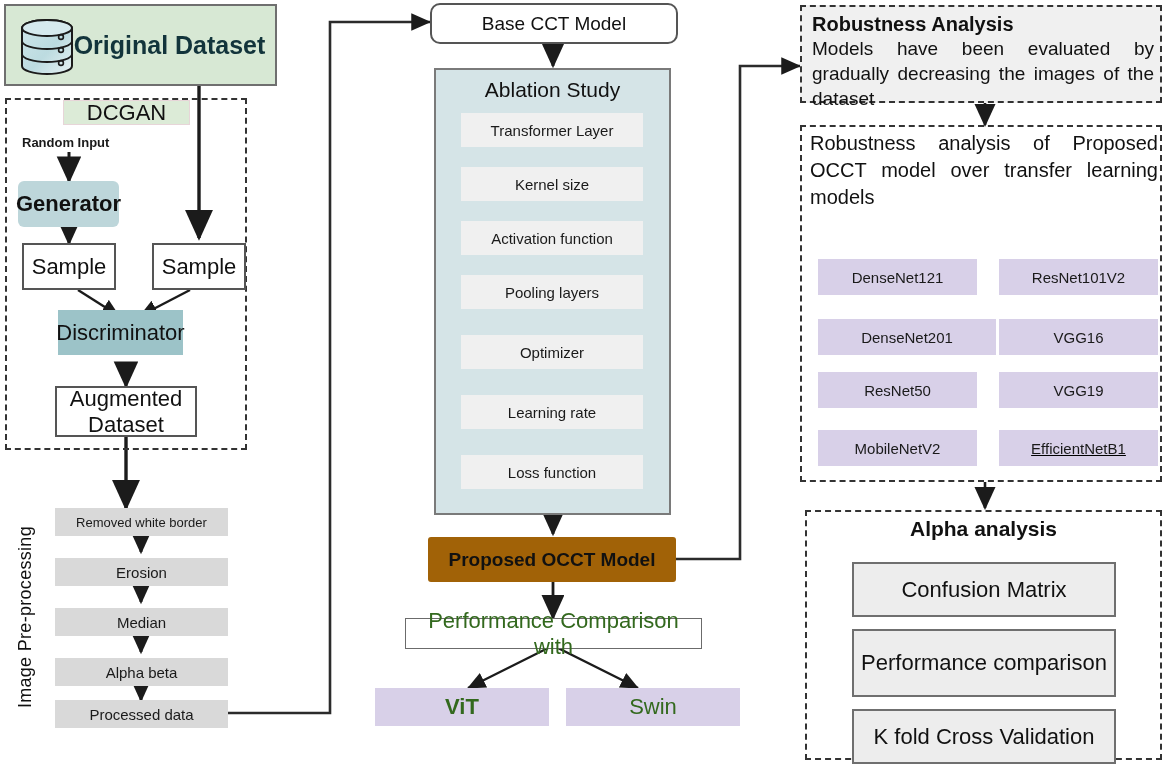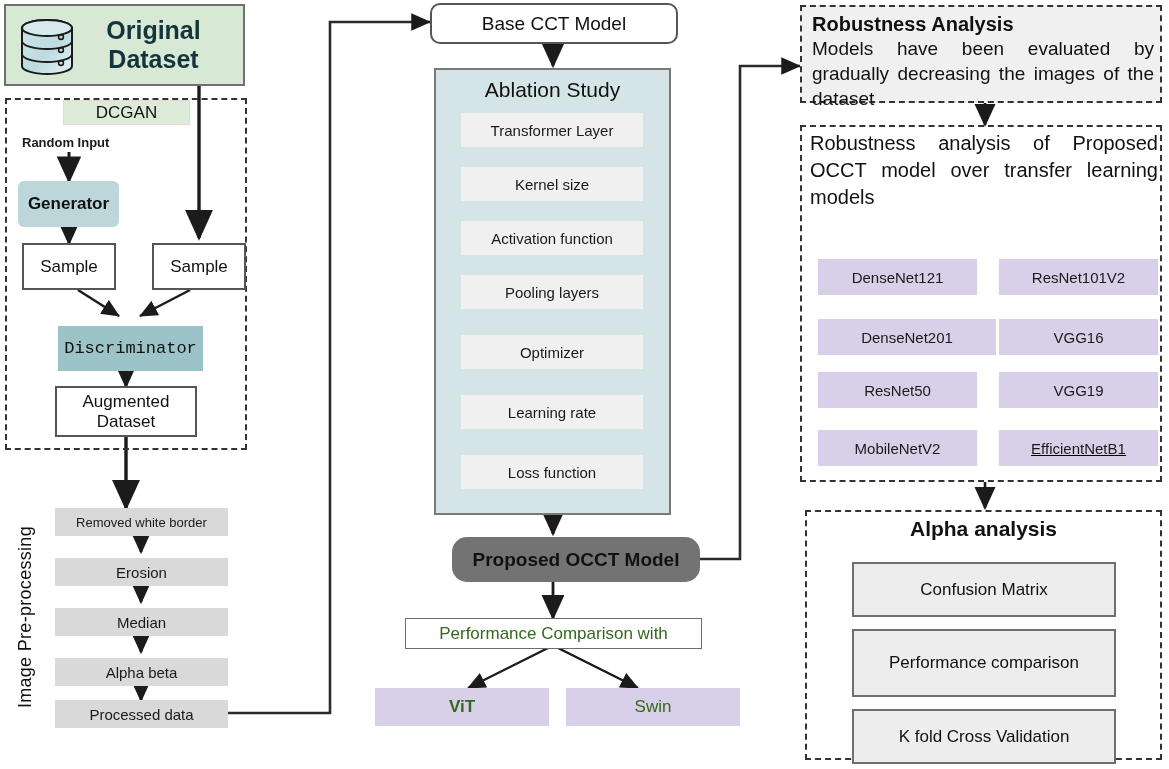--- a/index.html
+++ b/index.html
@@ -11,28 +11,28 @@
   
   .box-green{background:#d7e8d4;border:2px solid #6f6f6f;}
   .box-white{background:#ffffff;border:2px solid #555;}
   .box-round{background:#ffffff;border:2px solid #555;border-radius:10px;}
   .box-gray{background:#d9d9d9;}
   .box-gray-b{background:#ededed;border:2px solid #6f6f6f;margin-top:13px;}
   .box-lightgray{background:#f0f0f0;}
   .box-teal-l{background:#bdd6da;border-radius:6px;}
   .box-teal-d{background:#9cc3c8;}
   .box-purple{background:#d8d0e8;}
-  .box-purple-r{background:#737373;border-radius:15px;margin-left:24px;}
+  .box-purple-r{background:#a16207;border-radius:3px;}
   .panel-blue{background:#d5e4e7;border:2px solid #7a7a7a;}
   .dashed{border:2px dashed #333;background:transparent;}
   .dcgan-label{background:#dcebd7;border:1px solid #e7d5d8;}
 
   .t-lbl{font-size:15px;color:#1a1a1a;}
   .t-sm{font-size:13px;color:#1a1a1a;}
-  .t-md{font-size:17px;color:#111;}
+  .t-md{font-size:22px;color:#111;}
   .t-lg{font-size:19px;color:#111;}
   .t-bold{font-weight:bold;}
   .t-green{color:#33691e;}
 
   .title-orig{font-size:25px;font-weight:bold;color:#12343b;}
 
   
   .vlabel{
     writing-mode:vertical-rl;transform:rotate(180deg);
     font-size:18px;color:#111;letter-spacing:.3px;
@@ -95,21 +95,21 @@
     <path d="M548,648 L468,688" stroke="#1b1b1b" stroke-width="2.4" fill="none" marker-end="url(#ah)"></path>
     <path d="M558,648 L638,688" stroke="#1b1b1b" stroke-width="2.4" fill="none" marker-end="url(#ah)"></path>
 
     <path d="M676,559 L740,559 L740,66 L800,66" stroke="#2b2b2b" stroke-width="2.6" fill="none" marker-end="url(#ah)"></path>
 
     <path d="M985,103 L985,125" stroke="#1b1b1b" stroke-width="2.6" fill="none" marker-end="url(#ahb)"></path>
 
     <path d="M985,482 L985,508" stroke="#1b1b1b" stroke-width="2.6" fill="none" marker-end="url(#ahb)"></path>
   </svg>
 
-  <div class="abs box-green ctr" style="left:4px;top:4px;width:241px;height:82px;">
+  <div class="abs box-green ctr" style="left:4px;top:4px;width:273px;height:82px;">
     <span class="abs" style="left:10px;top:10px;width:62px;height:62px;">
       <svg width="62" height="62" viewBox="0 0 62 62">
         <defs>
           <linearGradient id="cyl" x1="0" y1="0" x2="1" y2="1">
             <stop offset="0%" stop-color="#cfe6ea"></stop>
             <stop offset="55%" stop-color="#bcdbe0"></stop>
             <stop offset="100%" stop-color="#e7f2f3"></stop>
           </linearGradient>
         </defs>
         <path d="M6,12 a25,8 0 0,1 50,0 v38 a25,8 0 0,1 -50,0 z" fill="url(#cyl)" stroke="#1b1b1b" stroke-width="2"></path>
@@ -139,21 +139,21 @@
   </div>
 
   <div class="abs box-white ctr" style="left:22px;top:243px;width:94px;height:47px;">
     <span class="t-md">Sample</span>
   </div>
 
   <div class="abs box-white ctr" style="left:152px;top:243px;width:94px;height:47px;">
     <span class="t-md">Sample</span>
   </div>
 
-  <div class="abs box-teal-d ctr" style="left:58px;top:326px;width:145px;height:45px;font-family:Liberation Mono, monospace;">
+  <div class="abs box-teal-d ctr" style="left:58px;top:310px;width:125px;height:45px;">
     <span class="t-md">Discriminator</span>
   </div>
 
   <div class="abs box-white ctr multiline" style="left:55px;top:386px;width:142px;height:51px;align-items:center;">
     <span class="t-md">Augmented</span>
     <span class="t-md">Dataset</span>
   </div>
 
   <div class="abs ctr" style="left:10px;top:505px;width:30px;height:225px;">
     <span class="vlabel">Image Pre-processing</span>

